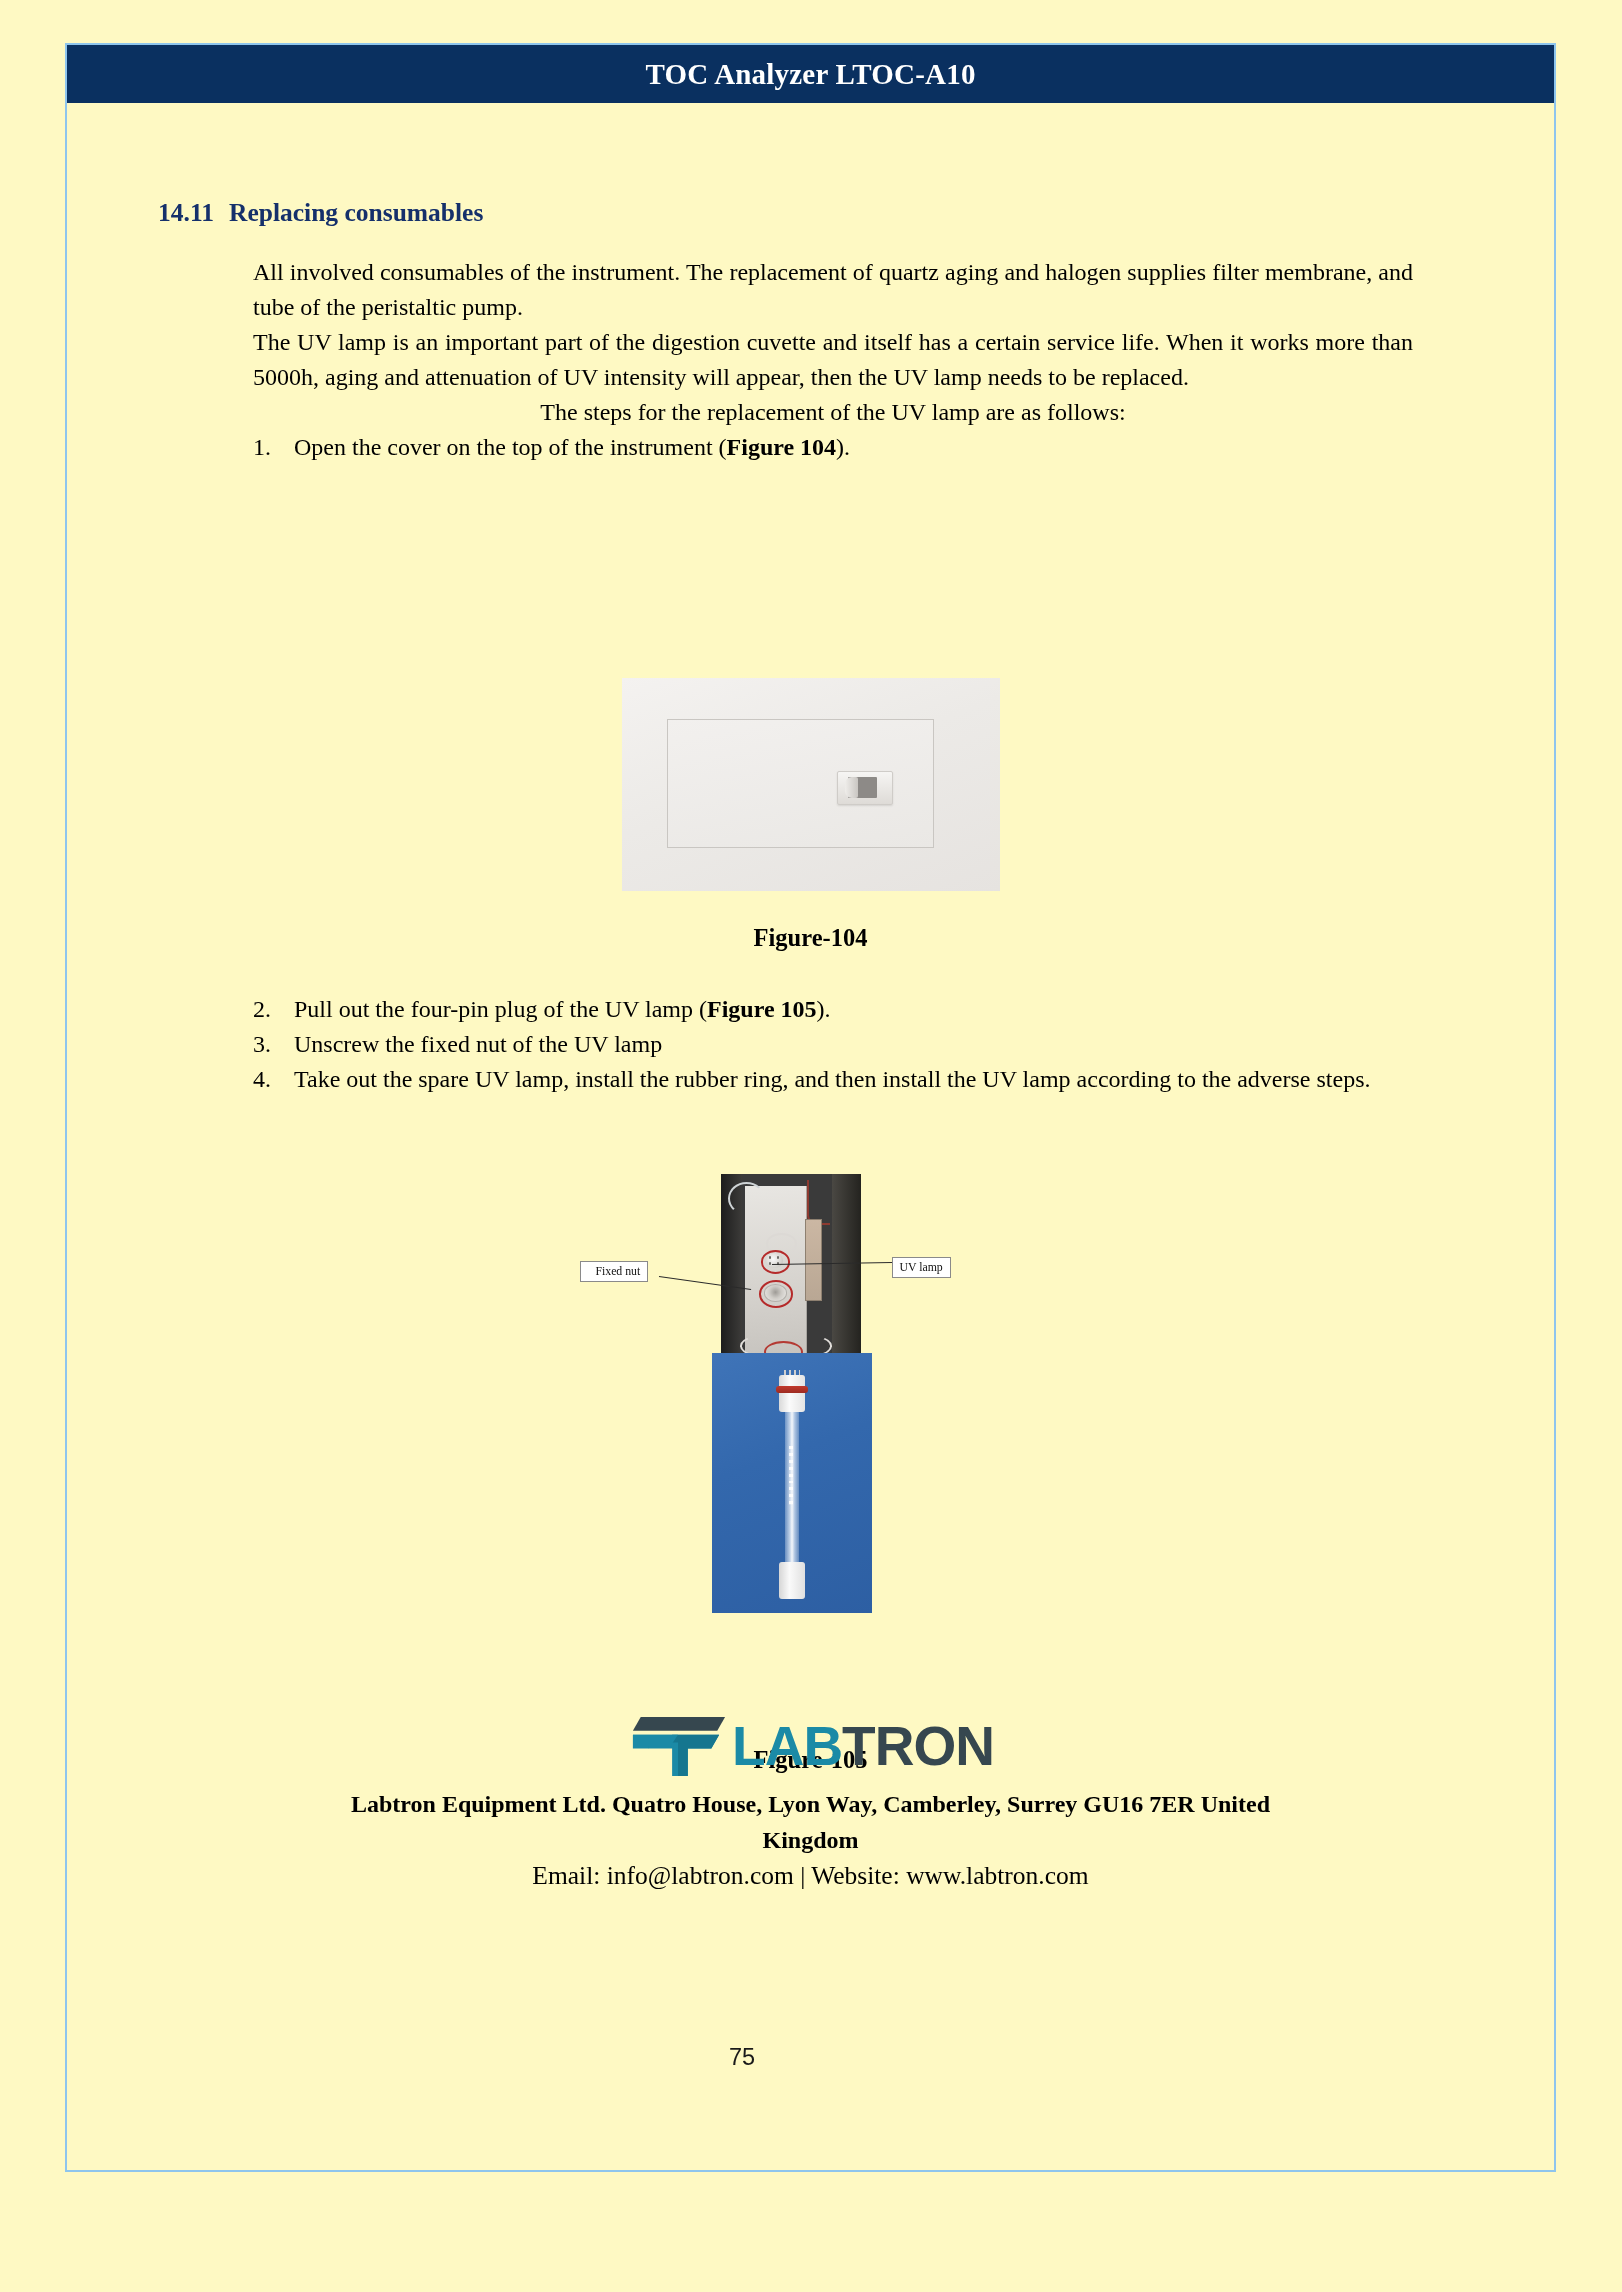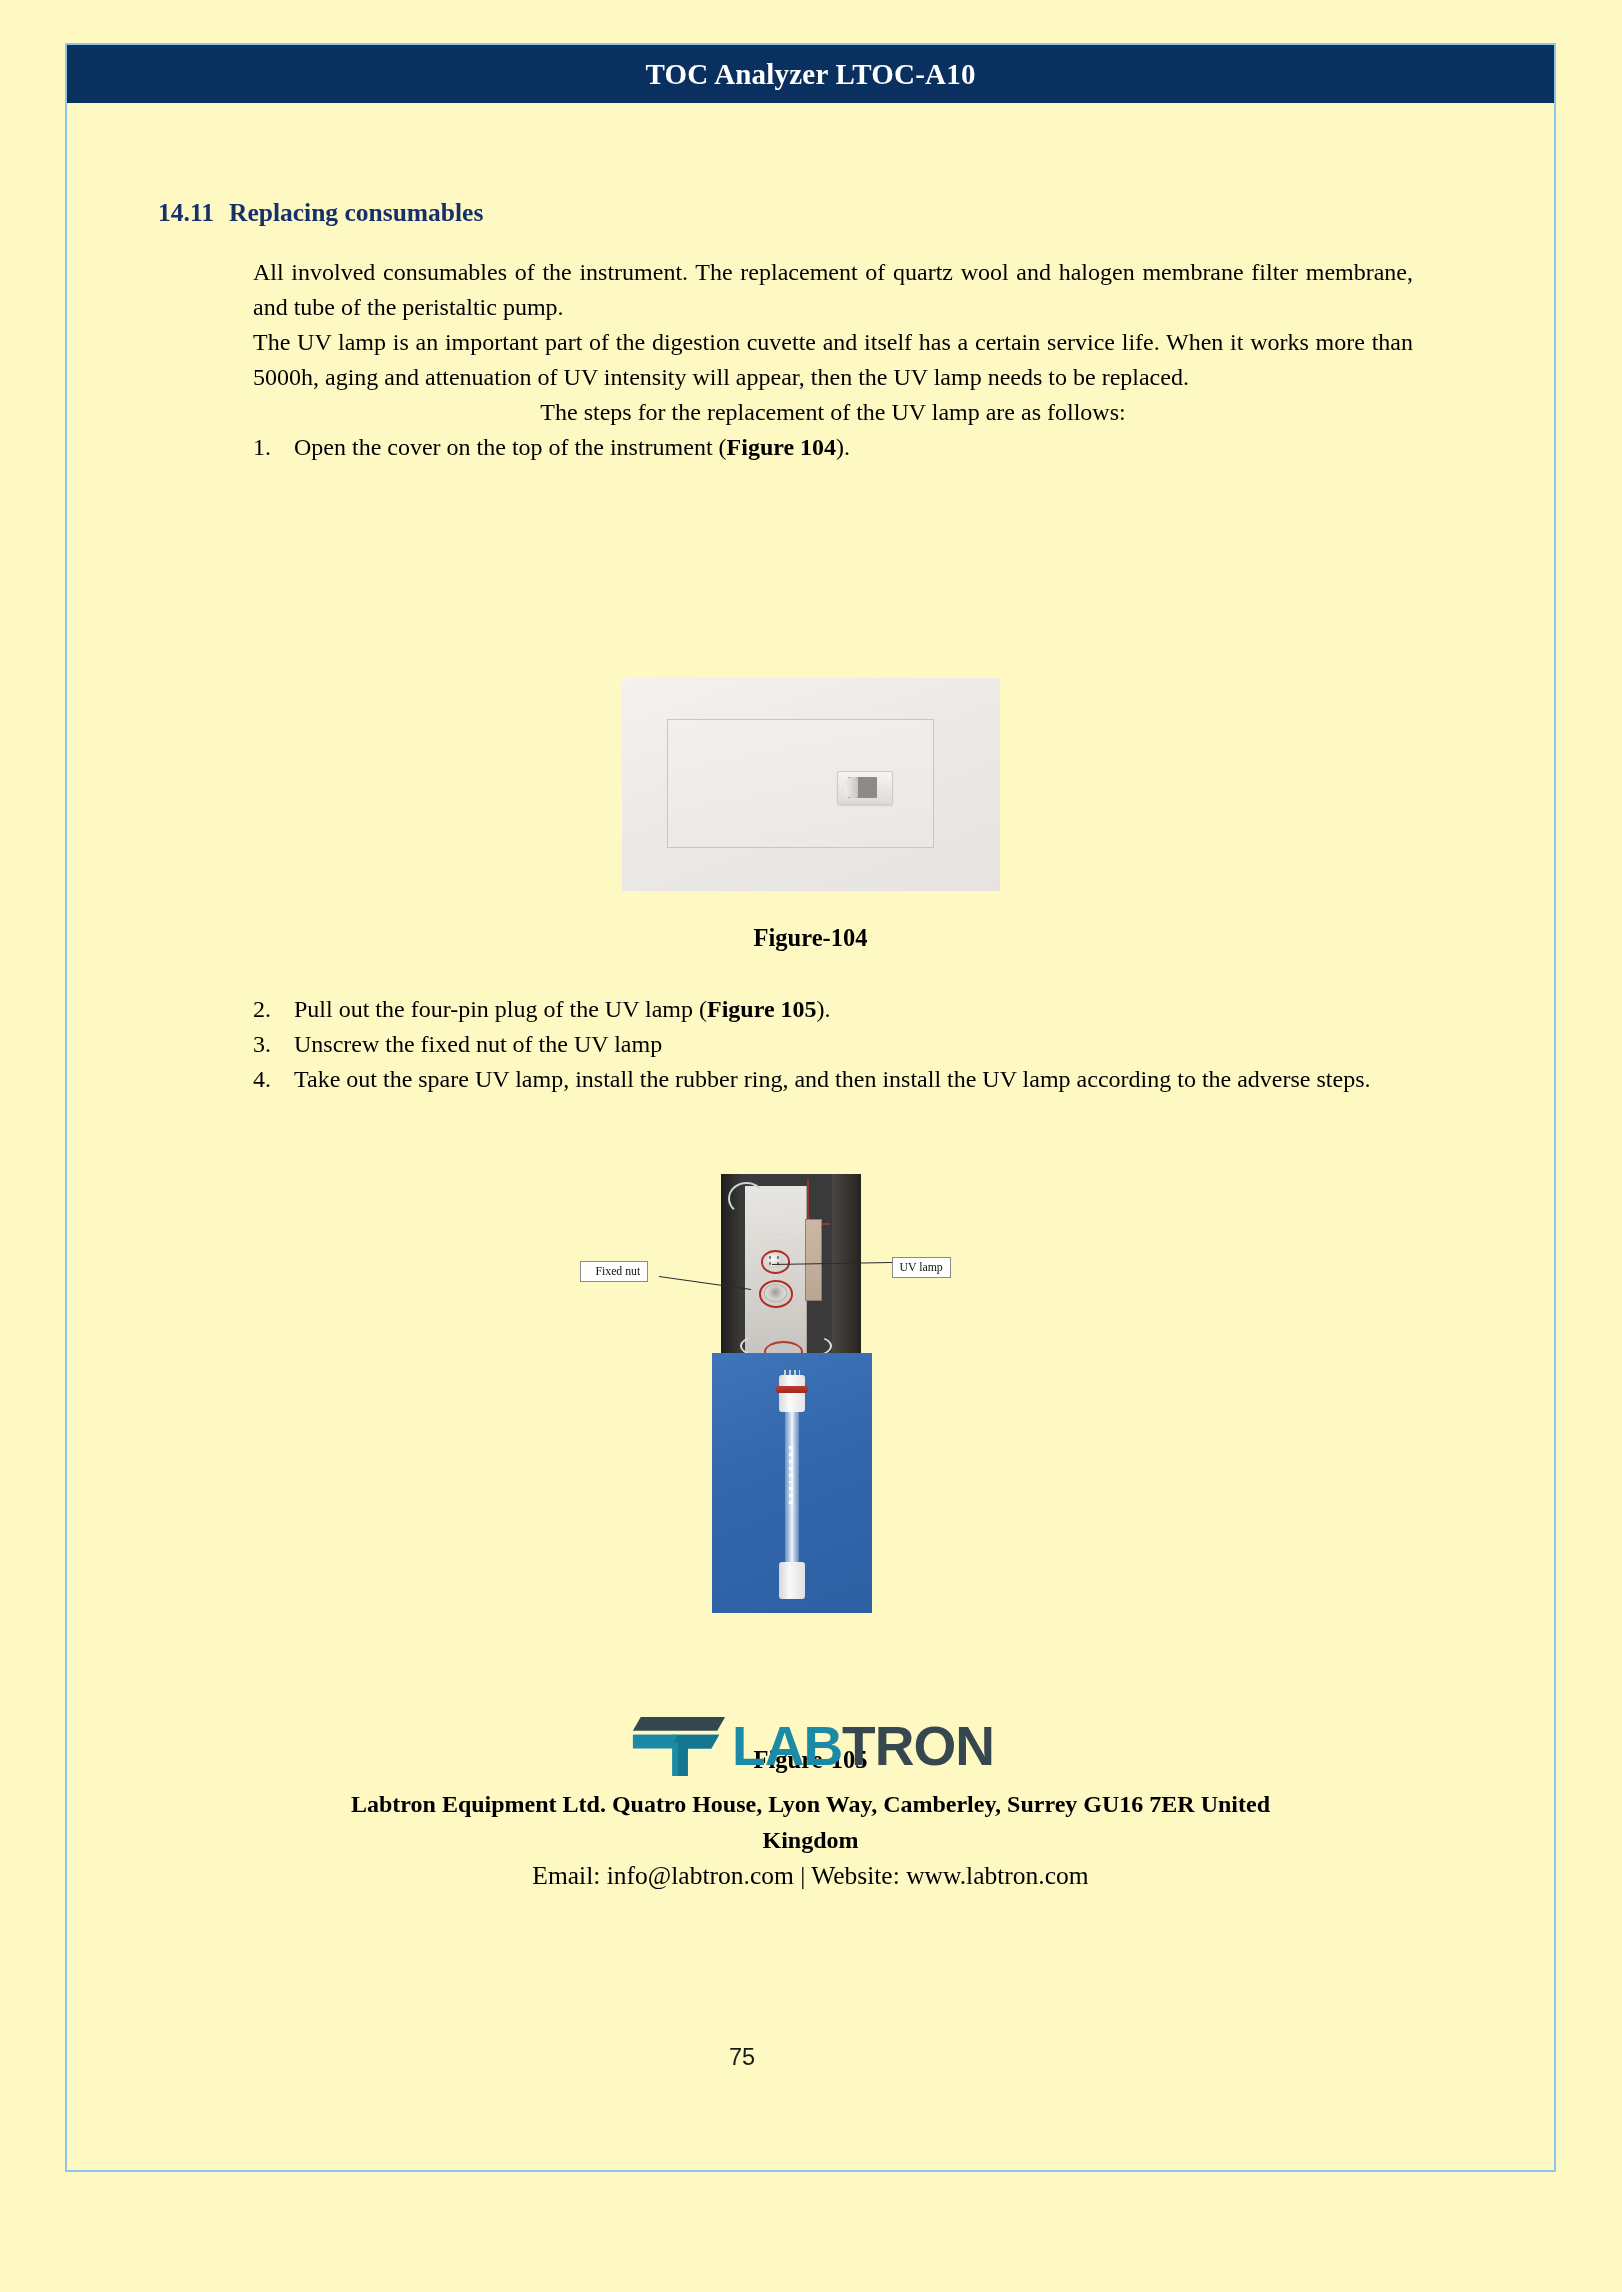--- a/index.html
+++ b/index.html
@@ -443,21 +443,21 @@
     <div id="header-title">TOC Analyzer LTOC-A10</div>
   </div>
 
   <div id="content">
 
     <div class="section-heading">
       <span class="sec-num">14.11</span><span>Replacing consumables</span>
     </div>
 
     <div id="body-block">
-      <p>All involved consumables of the instrument. The replacement of quartz wool and halogen membrane filter membrane, and tube of the peristaltic pump.</p>
+      <p>All involved consumables of the instrument. The replacement of quartz aging and halogen supplies filter membrane, and tube of the peristaltic pump.</p>
       <p>The UV lamp is an important part of the digestion cuvette and itself has a certain service life. When it works more than 5000h, aging and attenuation of UV intensity will appear, then the UV lamp needs to be replaced.</p>
       <p class="nojust">The steps for the replacement of the UV lamp are as follows:</p>
 
       <ol class="steps">
         <li class="single">
           <span class="num">1.</span><span>Open the cover on the top of the instrument (</span><b class="fig-ref">Figure 104</b><span>).</span>
         </li>
       </ol>
     </div>
 

